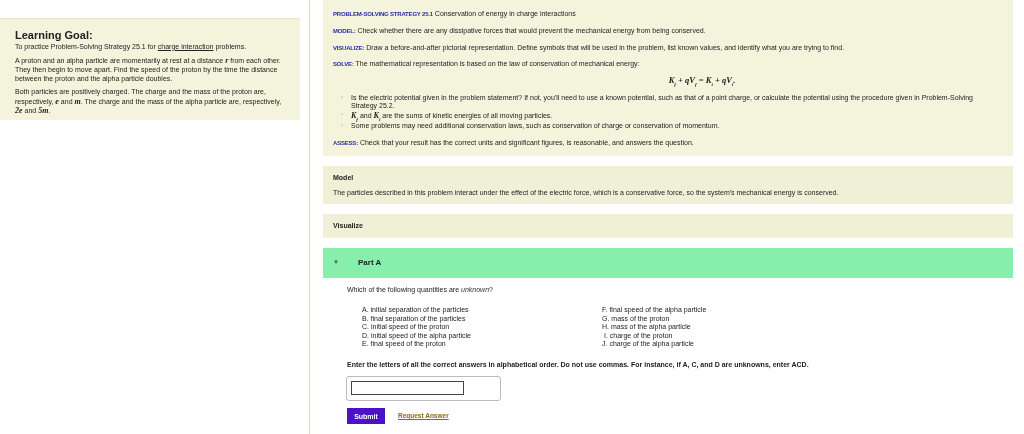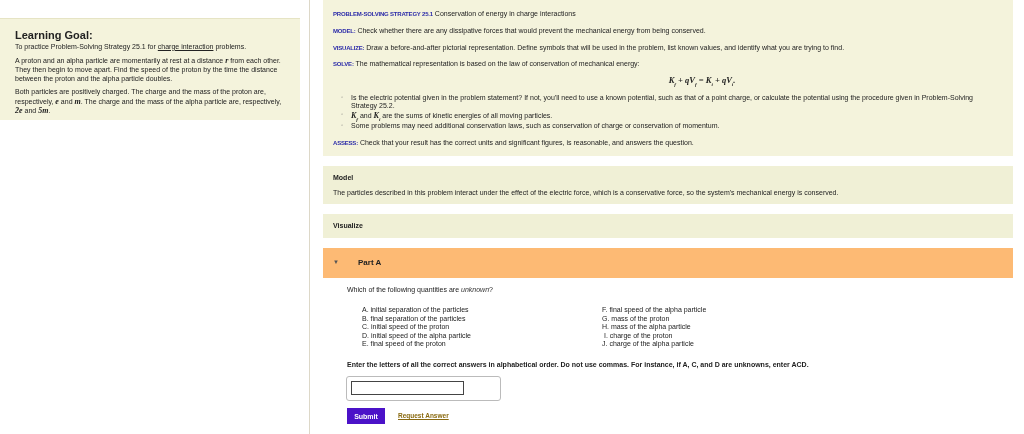--- a/index.html
+++ b/index.html
@@ -36,21 +36,21 @@
   .model-box .hdr, .visualize-box .hdr { font-weight: bold; font-size: 7px; margin-bottom: 6px; }
   .model-box .txt { font-size: 7px; }
 
   .visualize-box {
     position: absolute; left: 323px; top: 214px; width: 690px; height: 24px;
     background: #f0f0d6; padding: 8px 10px;
   }
 
   .parta-hdr {
     position: absolute; left: 323px; top: 248px; width: 690px; height: 30px;
-    background: #fdba74; padding: 9px 10px;
+    background: #86efac; padding: 9px 10px;
     display: flex; align-items: center;
   }
   .parta-hdr .chev { font-size: 6px; color: #555; width: 25px; }
   .parta-hdr .title { font-size: 8px; font-weight: bold; color: #222; }
 
   .question { position: absolute; left: 347px; top: 286px; font-size: 7px; }
   .question em { font-style: italic; color: #333; }
 
   .options { position: absolute; left: 362px; top: 306px; display: flex; gap: 0; font-size: 7px; }
   .options .col { width: 160px; line-height: 1.22; }

